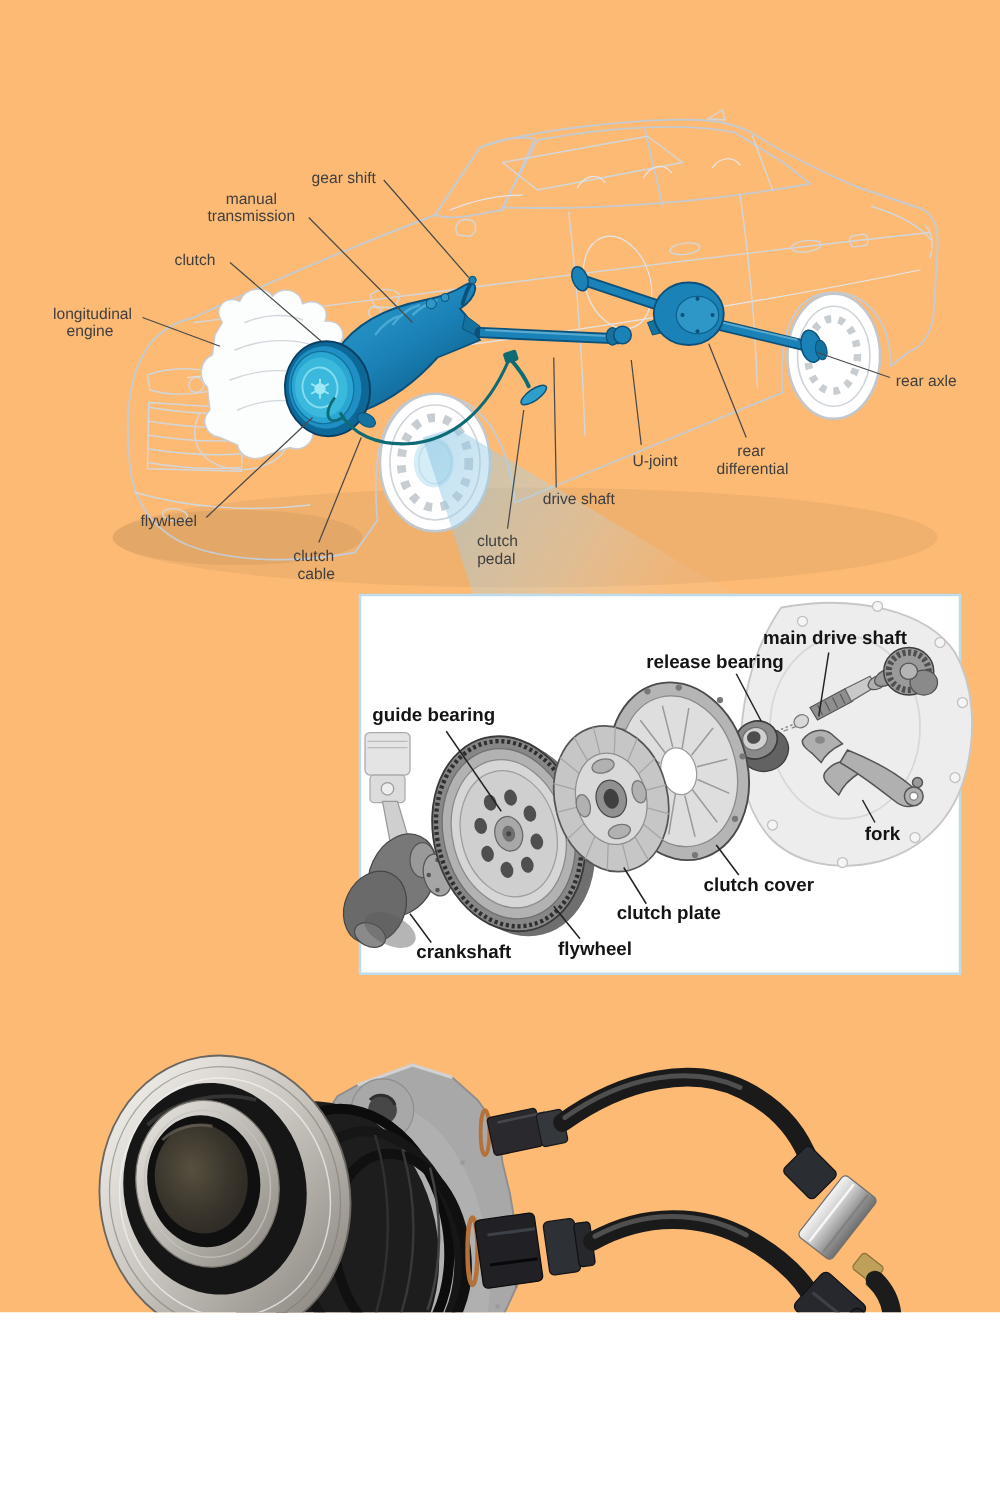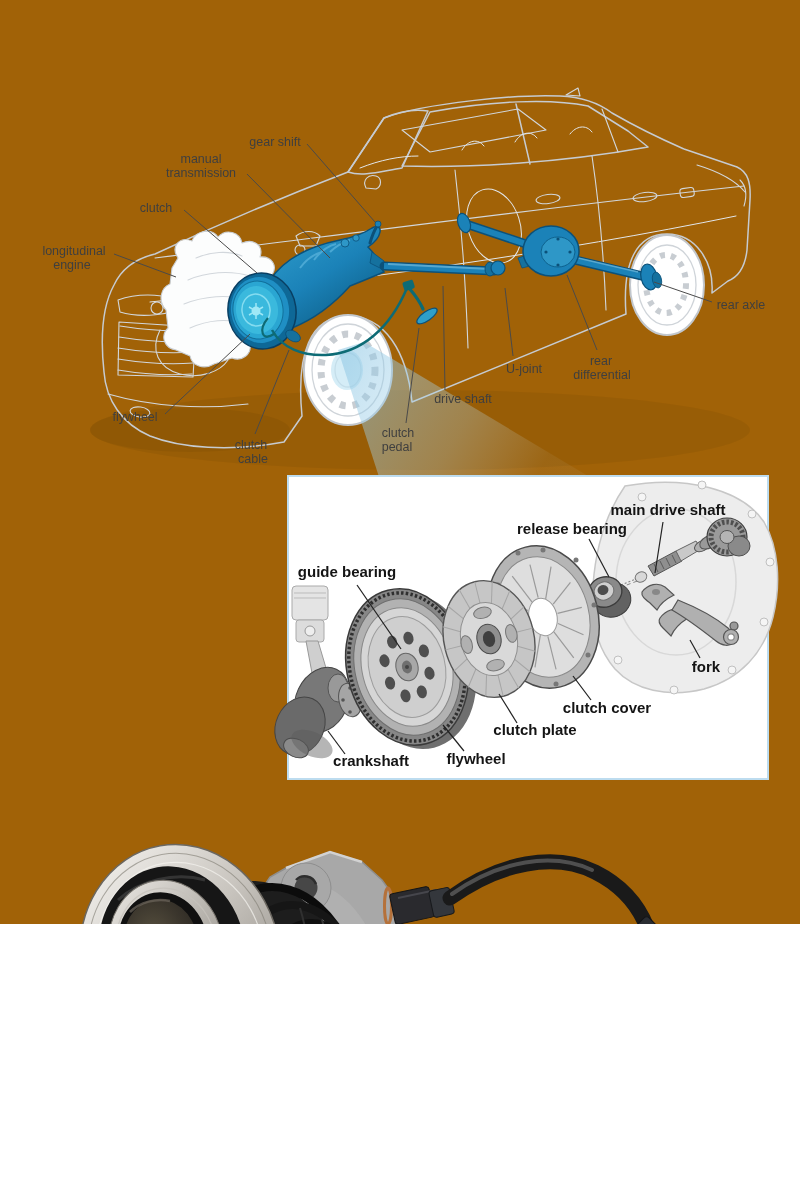--- a/index.html
+++ b/index.html
@@ -1,16 +1,16 @@
 <!DOCTYPE html>
 <html><head>
 <meta charset="utf-8">
 <style>
   html,body{margin:0;padding:0;background:#ffffff;}
-  .stage{position:relative;width:800px;height:924px;background:#a16207;overflow:hidden;
+  .stage{position:relative;width:800px;height:1050px;background:#fdba74;overflow:hidden;
          font-family:"Liberation Sans",sans-serif;}
   svg{display:block}
   .car-ln{fill:none;stroke:#c6cbd1;stroke-width:1.5;stroke-linecap:round;stroke-linejoin:round}
   .car-ln2{fill:none;stroke:#d2d7dc;stroke-width:1.1;stroke-linecap:round;stroke-linejoin:round}
   .car-faint{fill:none;stroke:#e2e6ea;stroke-width:1;stroke-linecap:round}
   .eng{fill:#fcfdfd;stroke:#c9ced3;stroke-width:1.1;stroke-linejoin:round}
   .lead{stroke:#4a4a4a;stroke-width:1;fill:none}
   .lbl{font:12.5px "Liberation Sans",sans-serif;fill:#3f3f3f}
   .blbl{font:700 15px "Liberation Sans",sans-serif;fill:#141414}
   .blead{stroke:#222;stroke-width:1.2;fill:none}

